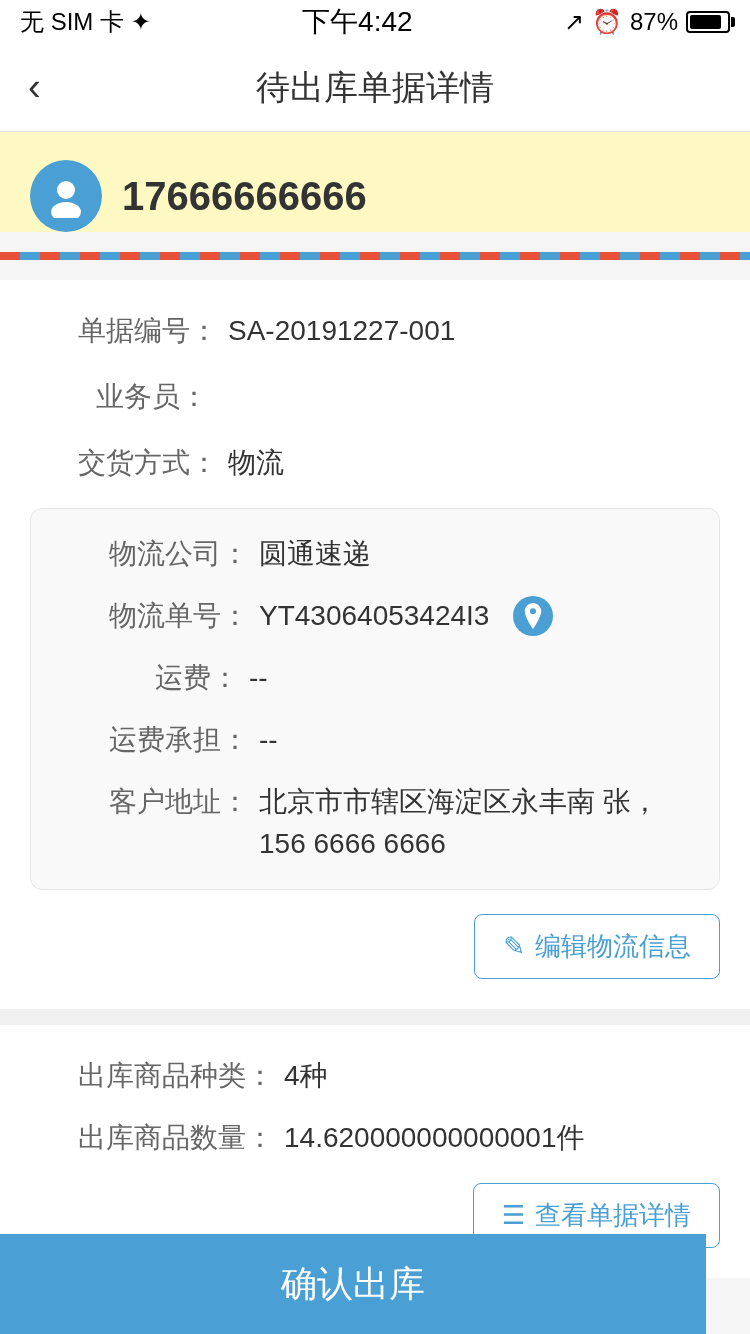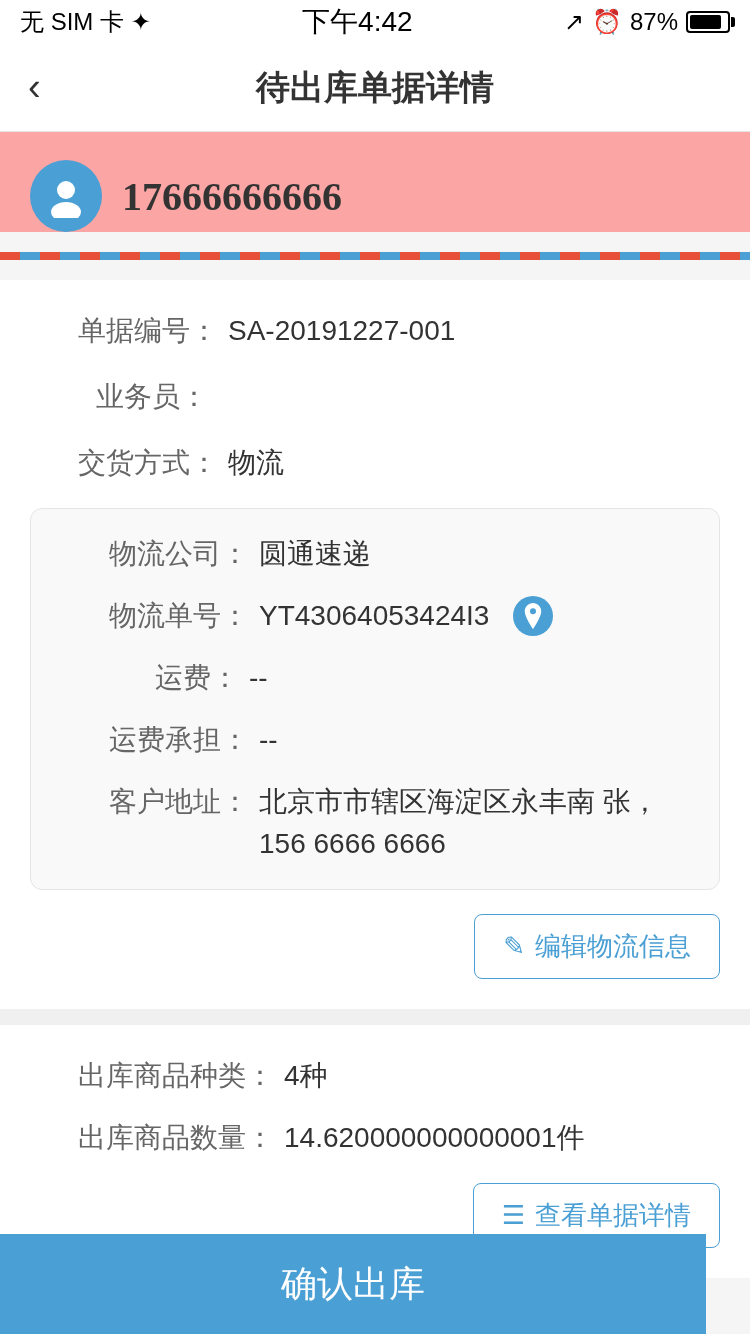--- a/index.html
+++ b/index.html
@@ -67,32 +67,31 @@
     }
     .nav-back {
       position: absolute;
       left: 28px;
       font-size: 38px;
       color: #333;
       cursor: pointer;
     }
     .nav-title {
       font-size: 34px;
-      font-weight: 700;
+      font-weight: 400;
       color: #333;
     }
 
     
     .user-section {
-      background: #fca5a5;
+      background: #fef9c3;
       padding: 28px 30px 0 30px;
       display: flex;
       align-items: center;
       gap: 20px;
-      font-family: Liberation Serif, serif;
     }
     .user-avatar {
       width: 72px;
       height: 72px;
       border-radius: 50%;
       background: #4a9fd4;
       display: flex;
       align-items: center;
       justify-content: center;
       flex-shrink: 0;

